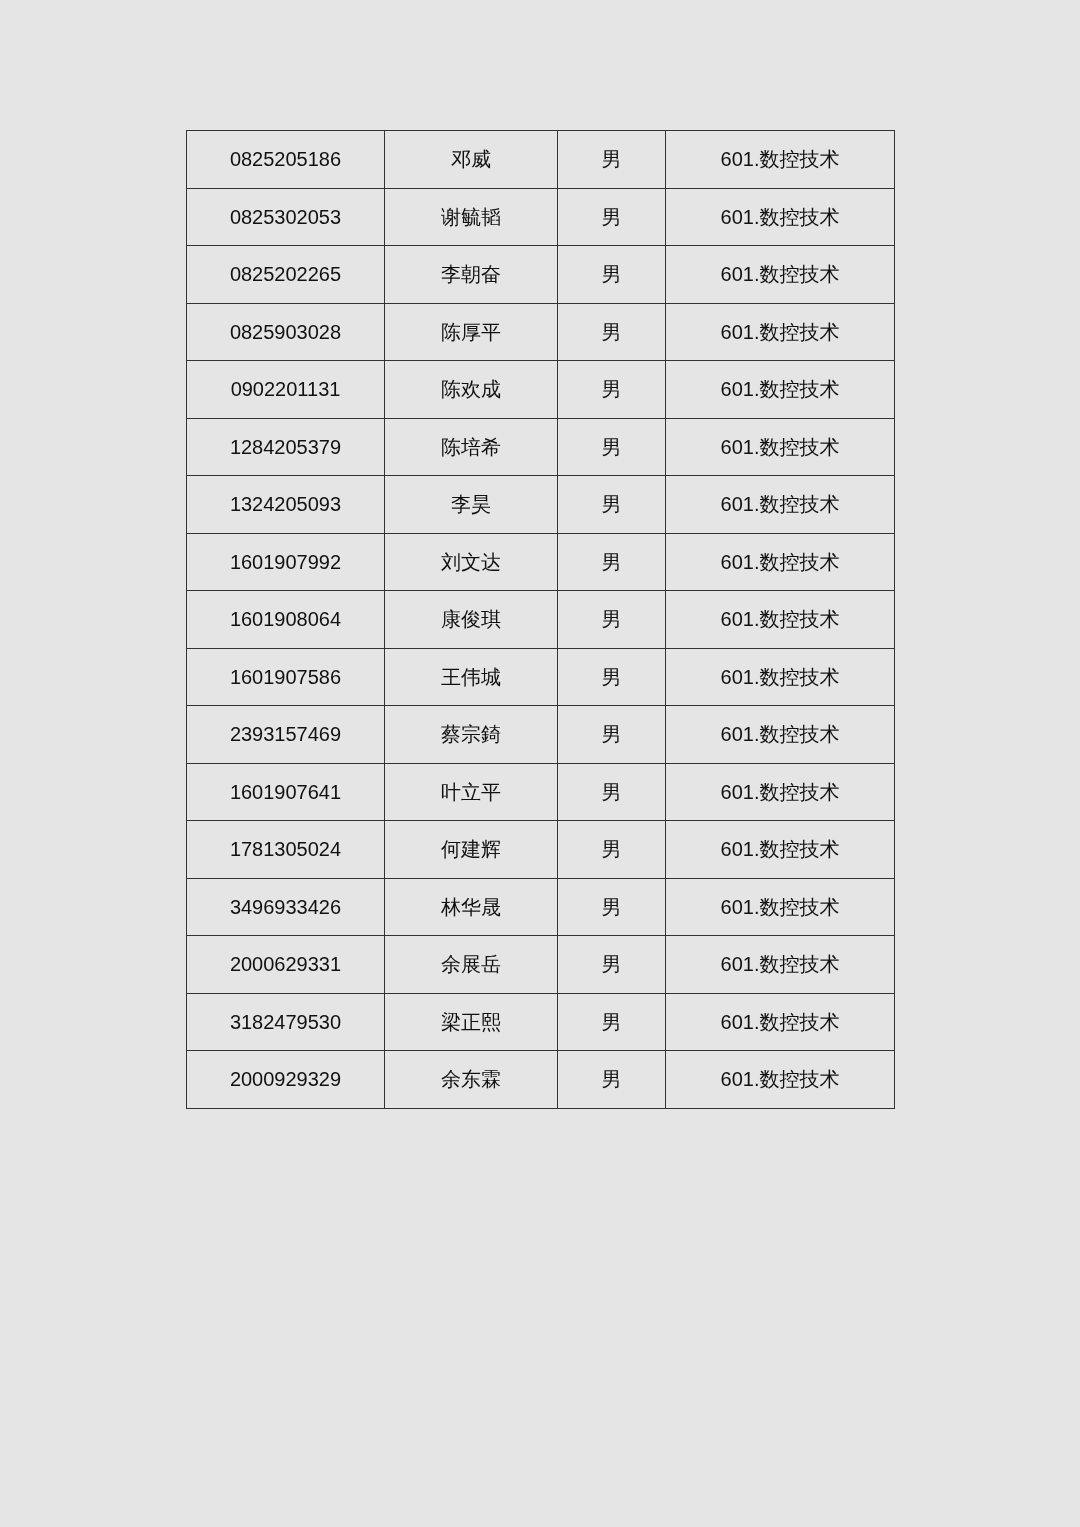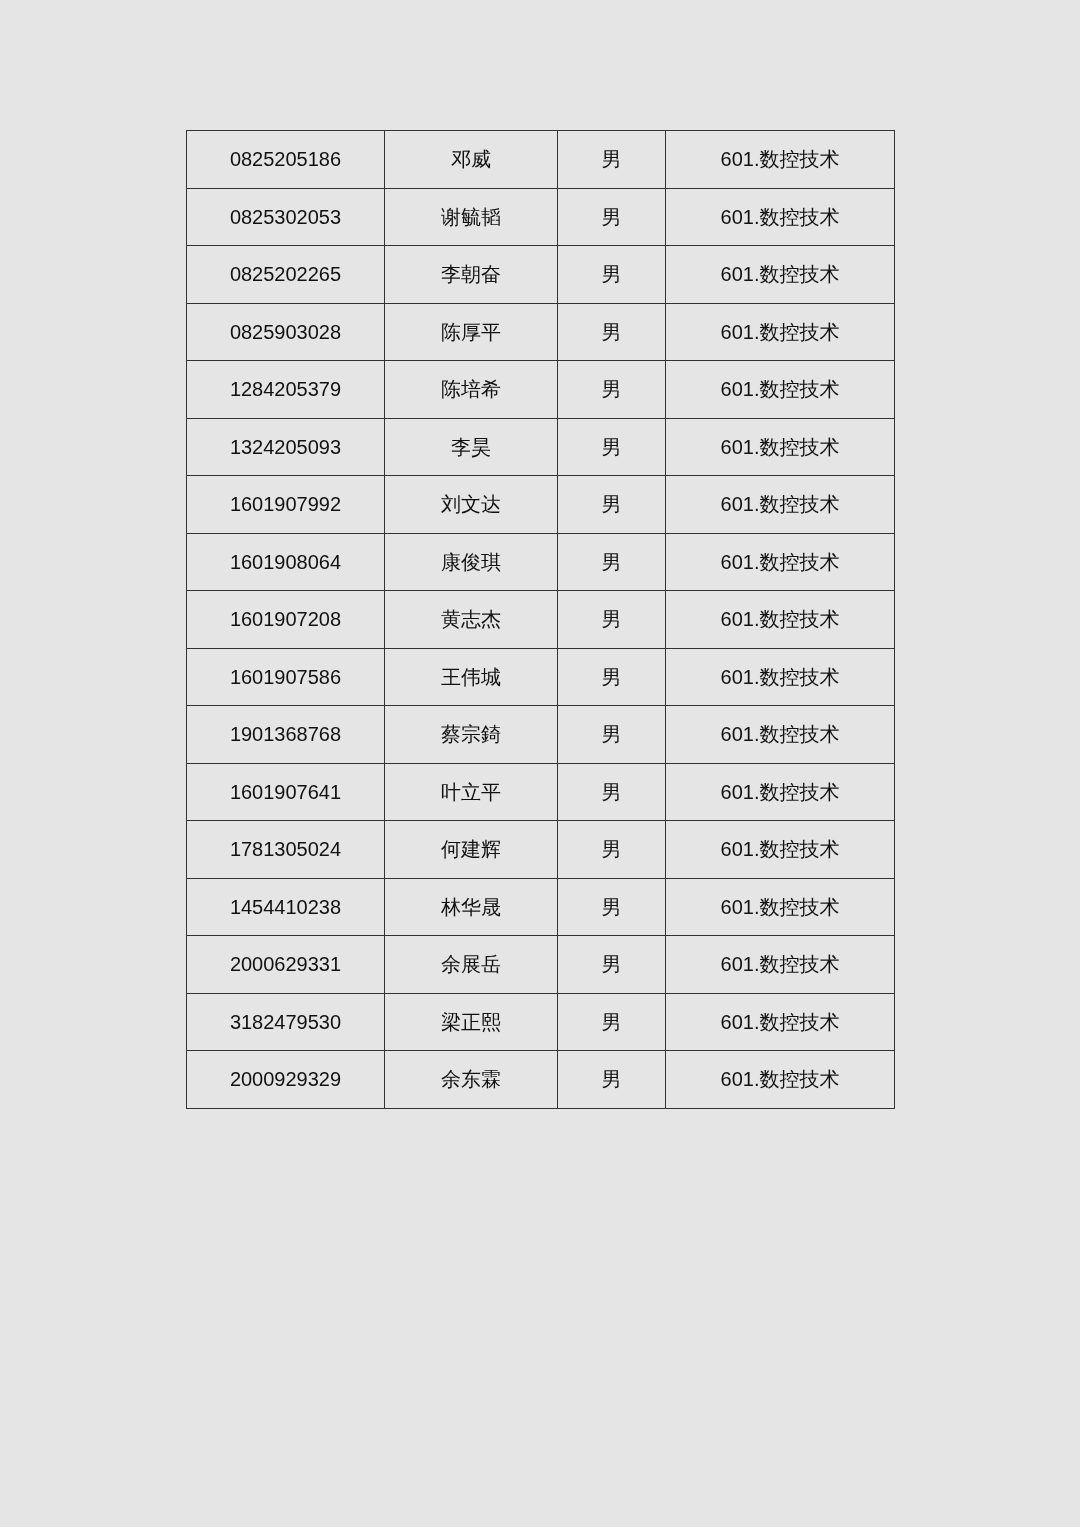--- a/index.html
+++ b/index.html
@@ -74,20 +74,26 @@
         <td>男</td>
         <td>601.数控技术</td>
       </tr>
       <tr>
         <td>0825903028</td>
         <td>陈厚平</td>
         <td>男</td>
         <td>601.数控技术</td>
       </tr>
       <tr>
+        <td>0902201131</td>
+        <td>陈欢成</td>
+        <td>男</td>
+        <td>601.数控技术</td>
+      </tr>
+      <tr>
         <td>1284205379</td>
         <td>陈培希</td>
         <td>男</td>
         <td>601.数控技术</td>
       </tr>
       <tr>
         <td>1324205093</td>
         <td>李昊</td>
         <td>男</td>
         <td>601.数控技术</td>
@@ -98,51 +104,45 @@
         <td>男</td>
         <td>601.数控技术</td>
       </tr>
       <tr>
         <td>1601908064</td>
         <td>康俊琪</td>
         <td>男</td>
         <td>601.数控技术</td>
       </tr>
       <tr>
-        <td>1601907208</td>
-        <td>黄志杰</td>
-        <td>男</td>
-        <td>601.数控技术</td>
-      </tr>
-      <tr>
         <td>1601907586</td>
         <td>王伟城</td>
         <td>男</td>
         <td>601.数控技术</td>
       </tr>
       <tr>
-        <td>1901368768</td>
+        <td>2393157469</td>
         <td>蔡宗錡</td>
         <td>男</td>
         <td>601.数控技术</td>
       </tr>
       <tr>
         <td>1601907641</td>
         <td>叶立平</td>
         <td>男</td>
         <td>601.数控技术</td>
       </tr>
       <tr>
         <td>1781305024</td>
         <td>何建辉</td>
         <td>男</td>
         <td>601.数控技术</td>
       </tr>
       <tr>
-        <td>1454410238</td>
+        <td>3496933426</td>
         <td>林华晟</td>
         <td>男</td>
         <td>601.数控技术</td>
       </tr>
       <tr>
         <td>2000629331</td>
         <td>余展岳</td>
         <td>男</td>
         <td>601.数控技术</td>
       </tr>

